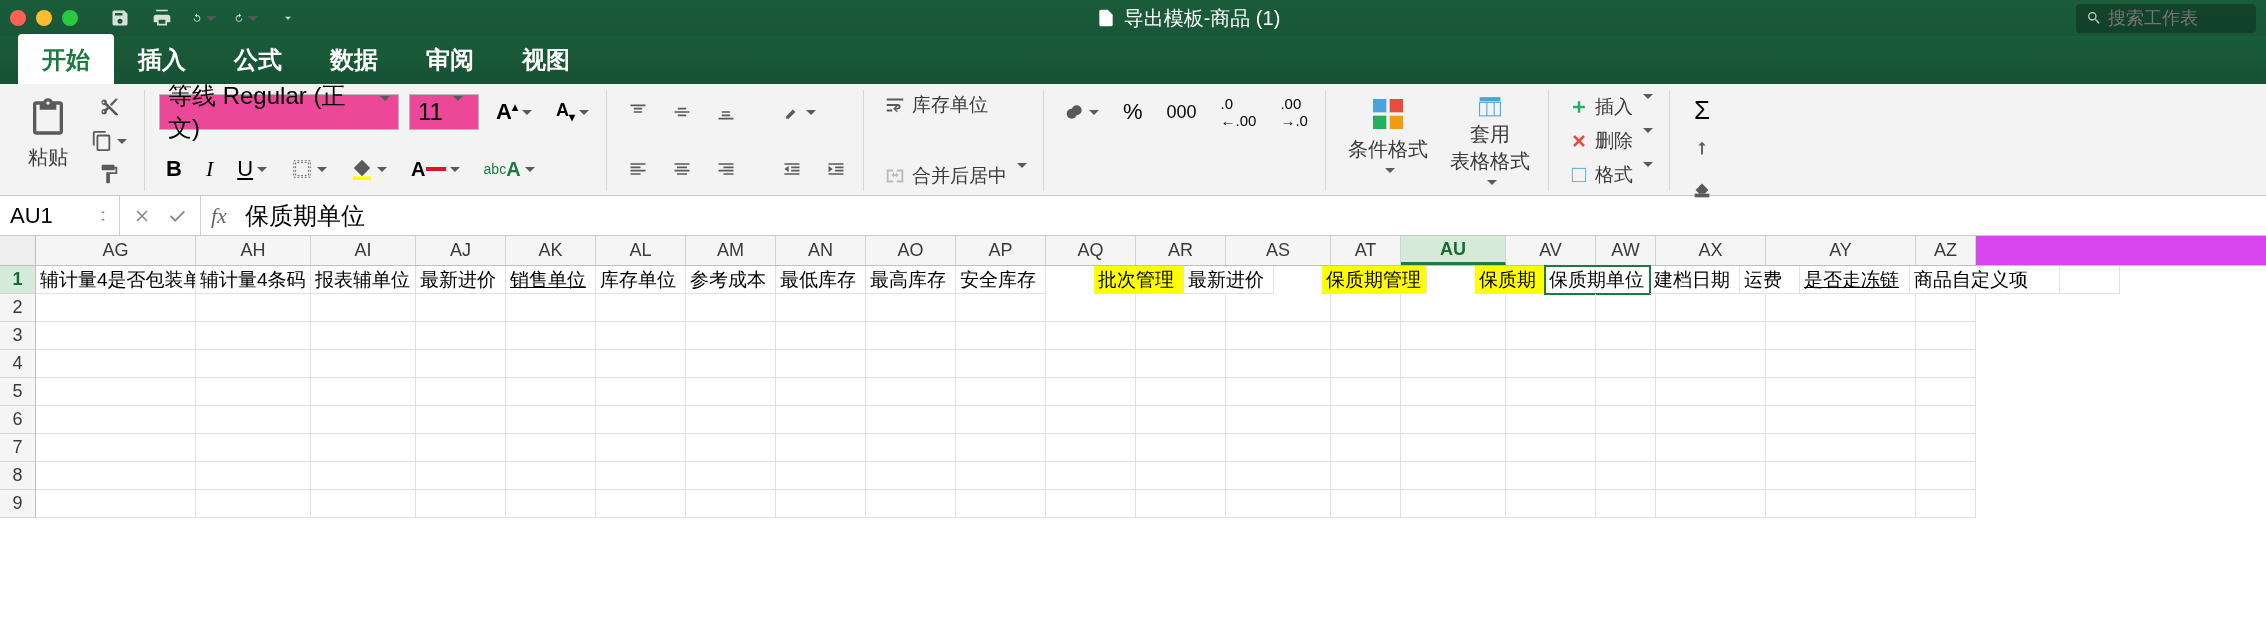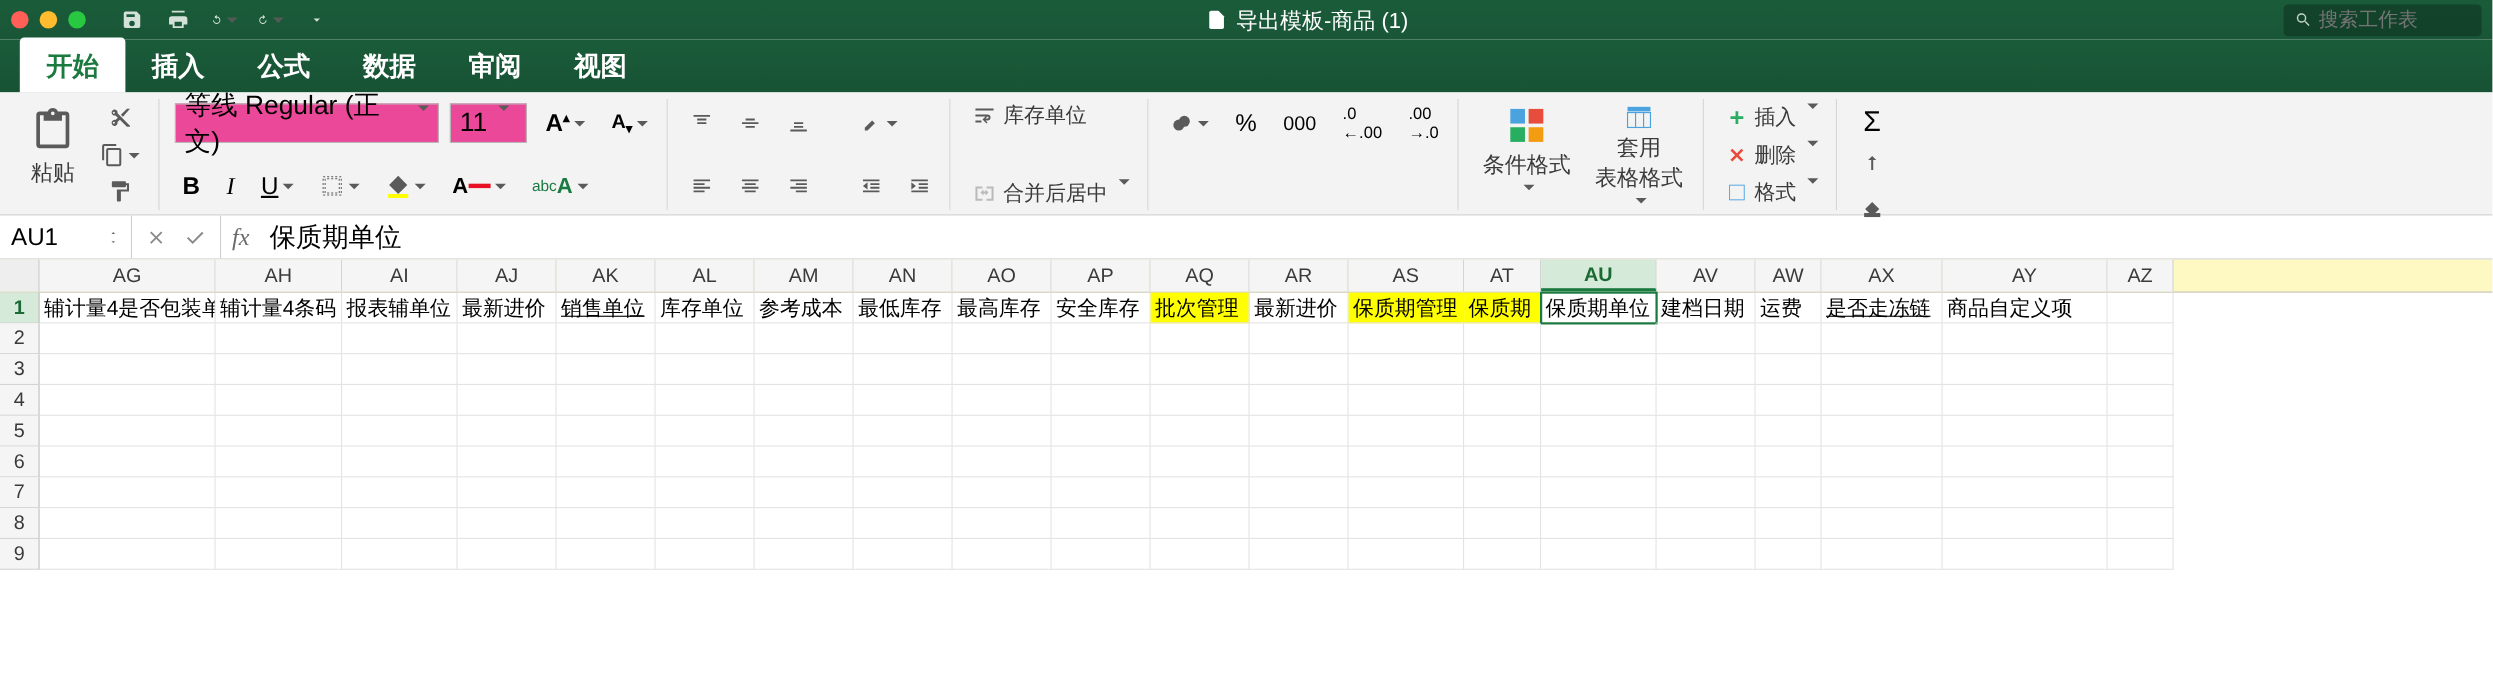--- a/index.html
+++ b/index.html
@@ -42,30 +42,30 @@
 .namebox { width:120px; height:100%; border-right:1px solid #d0d0d0; display:flex; align-items:center; padding:0 10px; font-size:22px; gap:6px;}
 .namebox .spin{display:flex;flex-direction:column;margin-left:auto;}
 .spin svg{fill:#6a6a6a;}
 .fx-btns{display:flex;align-items:center;gap:14px;padding:0 12px;border-right:1px solid #d0d0d0;height:100%;}
 .fx-btns svg{fill:#8a8a8a;}
 .fx-label{font-style:italic;font-family:"Times New Roman",serif;font-size:22px;color:#6a6a6a;padding:0 10px;}
 .formula-input{flex:1;border:none;outline:none;font-size:24px;padding:0 8px;}
 
 
 .grid-wrap{position:relative;}
-.colhdrs{display:flex;height:30px;background:#fef9c3;border-bottom:1px solid #c0c0c0;}
+.colhdrs{display:flex;height:30px;background:#d946ef;border-bottom:1px solid #c0c0c0;}
 .corner{width:36px;border-right:1px solid #c0c0c0;background:#eee;}
 .ch{border-right:1px solid #d4d4d4;display:flex;align-items:center;justify-content:center;font-size:18px;color:#3a3a3a;background:#f5f5f5;position:relative;}
 .ch.sel-col{background:#d6ead9;font-weight:700;color:#1a6a33;border-bottom:3px solid #1a7a3f;}
 .rows{}
 .row{display:flex;height:28px;}
 .rh{width:36px;border-right:1px solid #c0c0c0;border-bottom:1px solid #d4d4d4;background:#f5f5f5;display:flex;align-items:center;justify-content:center;font-size:18px;color:#3a3a3a;}
 .rh.sel-row{background:#d6ead9;font-weight:700;color:#1a6a33;}
 .cell{border-right:1px solid #e3e3e3;border-bottom:1px solid #e3e3e3;display:flex;align-items:center;padding:0 4px;font-size:19px;color:#000;overflow:hidden;white-space:nowrap;}
-.cell.hl{background:#ffff00;}
+.cell.hl{background:#ffff00;margin-left:48px;}
 .cell.selcell{outline:2px solid #1a7a3f;outline-offset:-1px;background:#fff;}
 .caret::after{content:"";border:5px solid transparent;border-top-color:#5a5a5a;margin-left:4px;position:relative;top:3px;}
 </style>
 </head>
 <body>
 
 <div class="titlebar">
   <div class="traffic">
     <div class="dot r"></div>
     <div class="dot y"></div>

